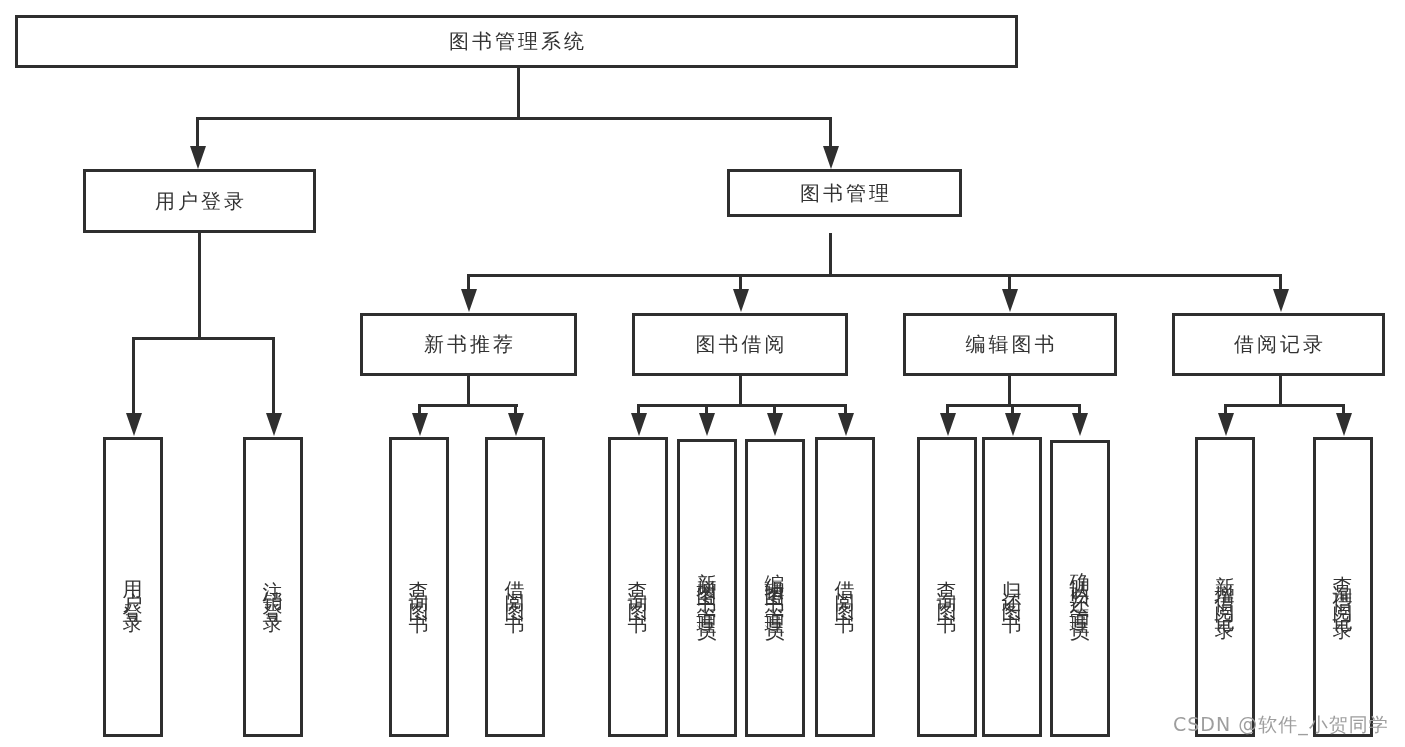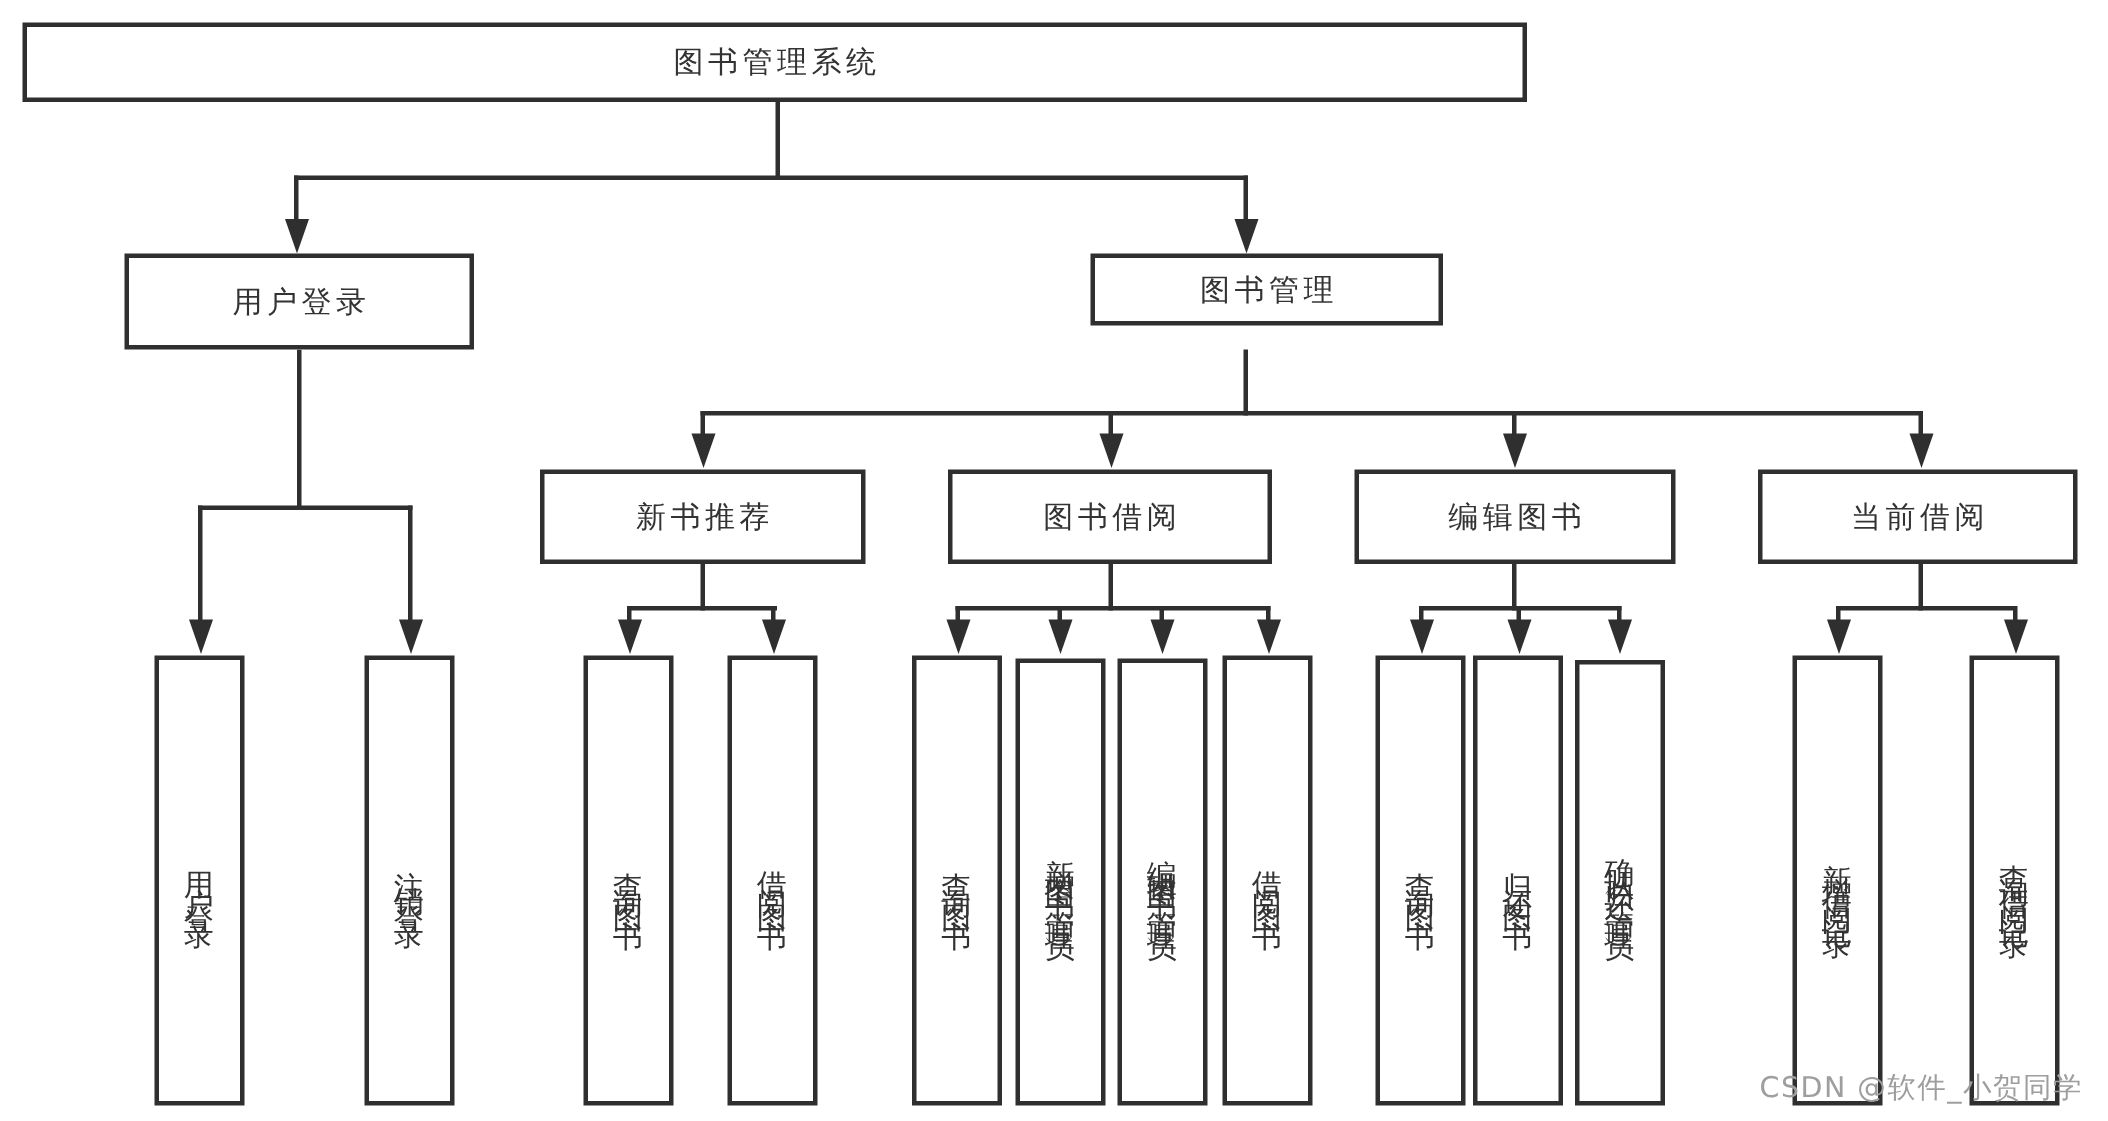--- a/index.html
+++ b/index.html
@@ -113,21 +113,21 @@
   <div class="node" style="left:632px;top:313px;width:216px;height:63px;">
     <span>图书借阅</span>
   </div>
   <div class="node" style="left:360px;top:313px;width:217px;height:63px;">
     <span>新书推荐</span>
   </div>
   <div class="node" style="left:903px;top:313px;width:214px;height:63px;">
     <span>编辑图书</span>
   </div>
   <div class="node" style="left:1172px;top:313px;width:213px;height:63px;">
-    <span>当前借阅</span>
+    <span>借阅记录</span>
   </div>
 
   <div class="vline" style="left:467px;top:376px;height:31px;"></div>
   <div class="hline" style="left:418px;top:404px;width:100px;"></div>
   <div class="vline" style="left:418px;top:404px;height:13px;"></div>
   <div class="arrow" style="left:412px;top:413px;"></div>
   <div class="vline" style="left:514px;top:404px;height:13px;"></div>
   <div class="arrow" style="left:508px;top:413px;"></div>
 
   <div class="vline" style="left:739px;top:376px;height:31px;"></div>

